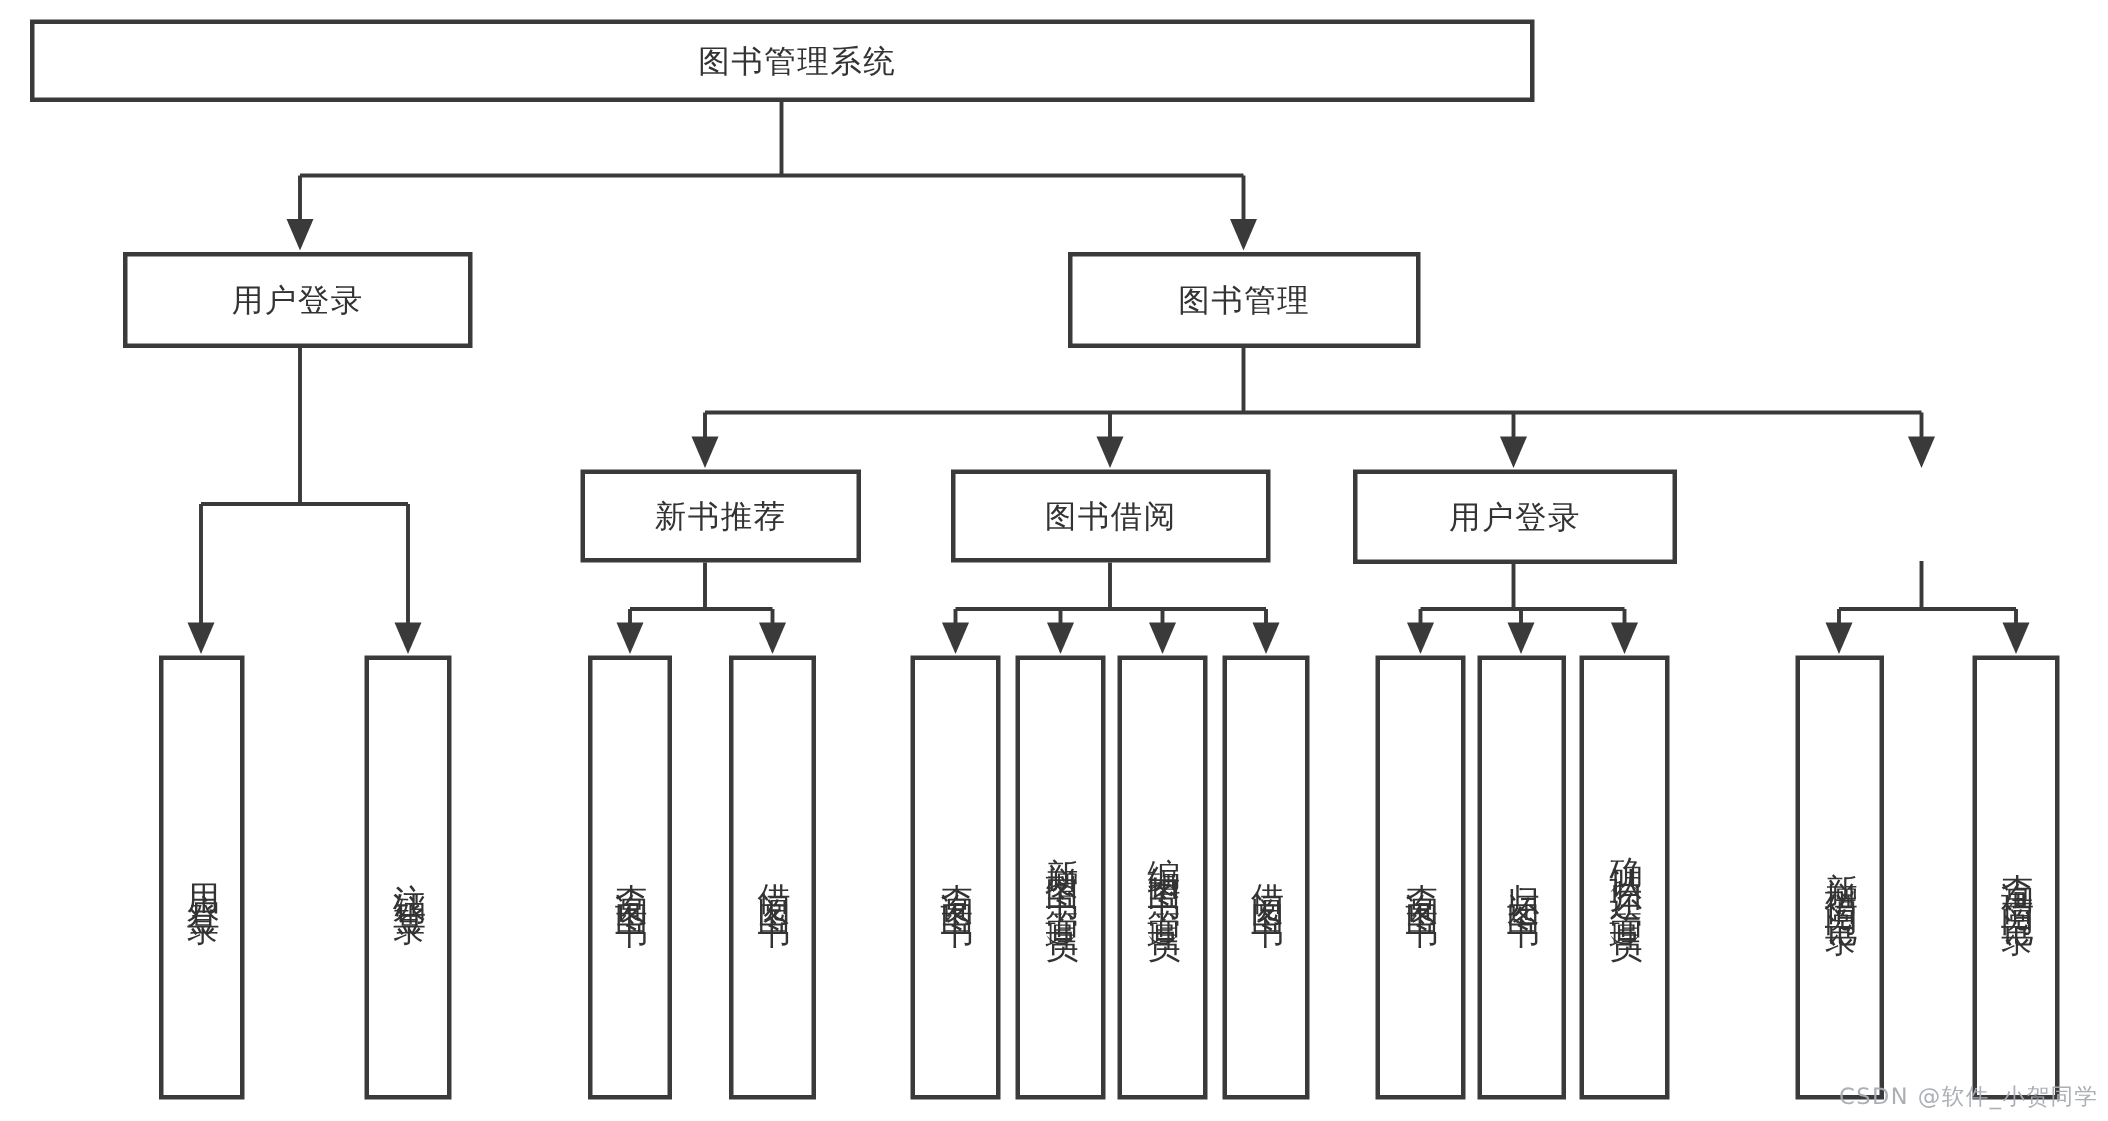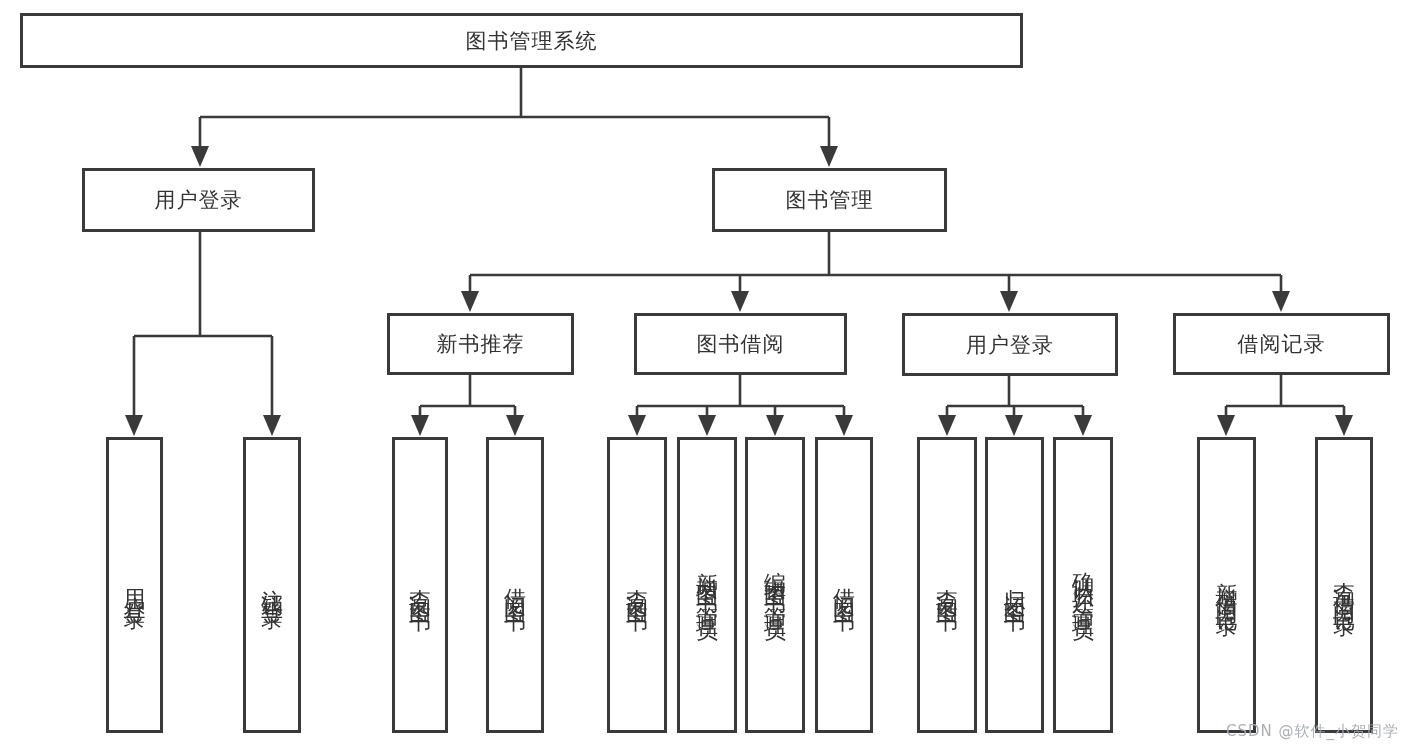--- a/index.html
+++ b/index.html
@@ -93,21 +93,20 @@
   </svg>
 
   <div class="hbox" style="left:20px;top:13px;width:1003px;height:55px;padding-left:20px;">图书管理系统</div>
 
   <div class="hbox" style="left:82px;top:168px;width:233px;height:64px;">用户登录</div>
   <div class="hbox" style="left:712px;top:168px;width:235px;height:64px;">图书管理</div>
 
   <div class="hbox" style="left:363px;top:313px;width:187px;height:62px;margin-left:24px;">新书推荐</div>
   <div class="hbox" style="left:634px;top:313px;width:213px;height:62px;">图书借阅</div>
   <div class="hbox" style="left:902px;top:313px;width:216px;height:63px;">用户登录</div>
-  <div class="hbox" style="left:1173px;top:313px;width:217px;height:62px;">借阅记录</div>
 
   <div class="vbox" style="left:106px;width:57px;">
     <span class="vtext">用户登录</span>
   </div>
   <div class="vbox" style="left:243px;width:58px;">
     <span class="vtext">注销登录</span>
   </div>
 
   <div class="vbox" style="left:392px;width:56px;">
     <span class="vtext">查询图书</span>

